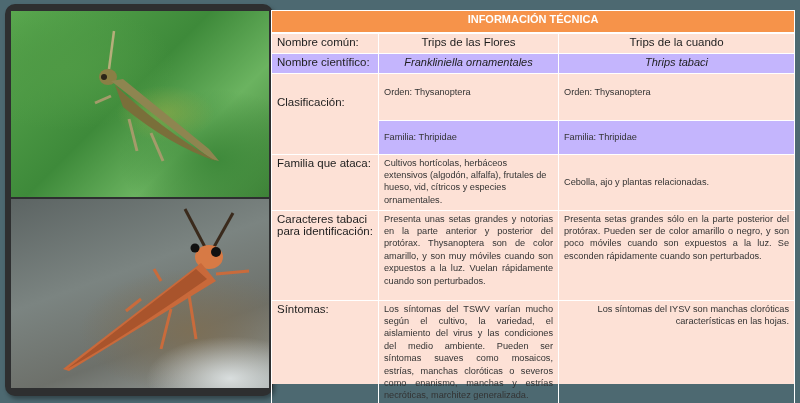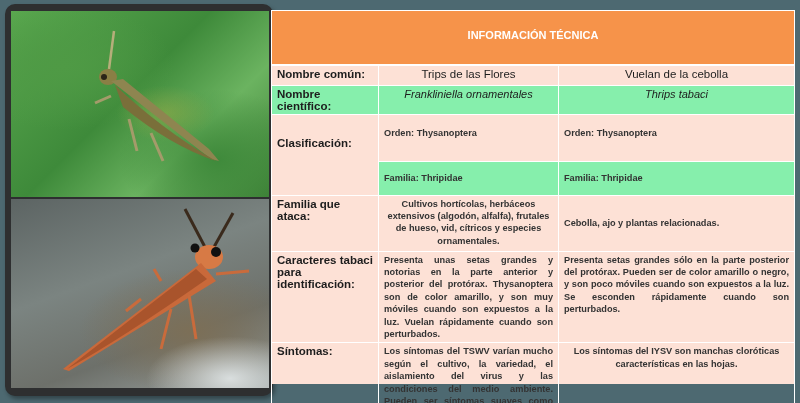--- a/index.html
+++ b/index.html
@@ -32,28 +32,28 @@
   }
   .insect { position: absolute; }
   .table-wrap {
     position: absolute; left: 271px; top: 10px; width: 523px; height: 374px;
     background: #fde1d6;
   }
   table { border-collapse: collapse; width: 100%; height: 100%; table-layout: fixed; }
   td, th { border: 1px solid #ffffff; padding: 2px 5px; vertical-align: top; color: #1d1d1d; }
   .title-row th {
     background: #f6934a; color: #ffffff; font-weight: bold; font-size: 11px;
-    text-align: center; height: 17px; padding: 18px;
+    text-align: center; height: 17px; padding: 2px;
     border-bottom: 2px solid #fff;
   }
-  .lbl { font-weight: bold; font-size: 11.5px; }
+  .lbl { font-weight: normal; font-size: 11.5px; }
   .hdr { font-weight: normal; font-size: 11.5px; text-align: center; }
   .sci { font-style: italic; font-size: 11px; text-align: center; }
-  .txt { font-size: 9.2px; line-height: 12.4px; text-align: justify; color: #333; font-weight: bold; }
-  .light { background: #86efac; }
+  .txt { font-size: 9.2px; line-height: 12.4px; text-align: justify; color: #333; }
+  .light { background: #c4b5fd; }
   .lbl.mid { vertical-align: middle; }
   col.c1 { width: 107px; }
   col.c2 { width: 180px; }
   col.c3 { width: 236px; }
 </style>
 </head>
 <body>
 
 <div class="photo-frame">
   <div class="photo photo-top">
@@ -93,46 +93,46 @@
         <col class="c2">
         <col class="c3">
       </colgroup>
     <tbody>
         <tr class="title-row">
       <th colspan="3">INFORMACIÓN TÉCNICA</th>
     </tr>
     <tr style="height:20px">
       <td class="lbl">Nombre común:</td>
       <td class="hdr">Trips de las Flores</td>
-      <td class="hdr">Vuelan de la cebolla</td>
+      <td class="hdr">Trips de la cuando</td>
     </tr>
     <tr class="light" style="height:20px">
       <td class="lbl">Nombre científico:</td>
       <td class="sci">Frankliniella ornamentales</td>
       <td class="sci">Thrips tabaci</td>
     </tr>
     <tr style="height:47px">
       <td class="lbl mid" rowspan="2" style="vertical-align:top;padding-top:22px">Clasificación:</td>
       <td class="txt" style="padding-top:12px">Orden: Thysanoptera</td>
       <td class="txt" style="padding-top:12px">Orden: Thysanoptera</td>
     </tr>
     <tr class="light" style="height:34px">
       <td class="txt" style="vertical-align:middle">Familia: Thripidae</td>
       <td class="txt" style="vertical-align:middle">Familia: Thripidae</td>
     </tr>
     <tr style="height:56px">
       <td class="lbl">Familia que ataca:</td>
-      <td class="txt" style="text-align:center">Cultivos hortícolas, herbáceos extensivos (algodón, alfalfa), frutales de hueso, vid, cítricos y especies ornamentales.</td>
+      <td class="txt" style="text-align:left">Cultivos hortícolas, herbáceos extensivos (algodón, alfalfa), frutales de hueso, vid, cítricos y especies ornamentales.</td>
       <td class="txt" style="vertical-align:middle">Cebolla, ajo y plantas relacionadas.</td>
     </tr>
     <tr style="height:90px">
       <td class="lbl">Caracteres tabaci para identificación:</td>
       <td class="txt">Presenta unas setas grandes y notorias en la parte anterior y posterior del protórax. Thysanoptera son de color amarillo, y son muy móviles cuando son expuestos a la luz. Vuelan rápidamente cuando son perturbados.</td>
       <td class="txt">Presenta setas grandes sólo en la parte posterior del protórax. Pueden ser de color amarillo o negro, y son poco móviles cuando son expuestos a la luz. Se esconden rápidamente cuando son perturbados.</td>
     </tr>
     <tr>
       <td class="lbl">Síntomas:</td>
       <td class="txt">Los síntomas del TSWV varían mucho según el cultivo, la variedad, el aislamiento del virus y las condiciones del medio ambiente. Pueden ser síntomas suaves como mosaicos, estrías, manchas cloróticas o severos como enanismo, manchas y estrías necróticas, marchitez generalizada.</td>
-      <td class="txt" style="text-align:center">Los síntomas del IYSV son manchas cloróticas características en las hojas.</td>
+      <td class="txt" style="text-align:right">Los síntomas del IYSV son manchas cloróticas características en las hojas.</td>
     </tr>
   </tbody>
     </table>
 </div>
 
 </body></html>

